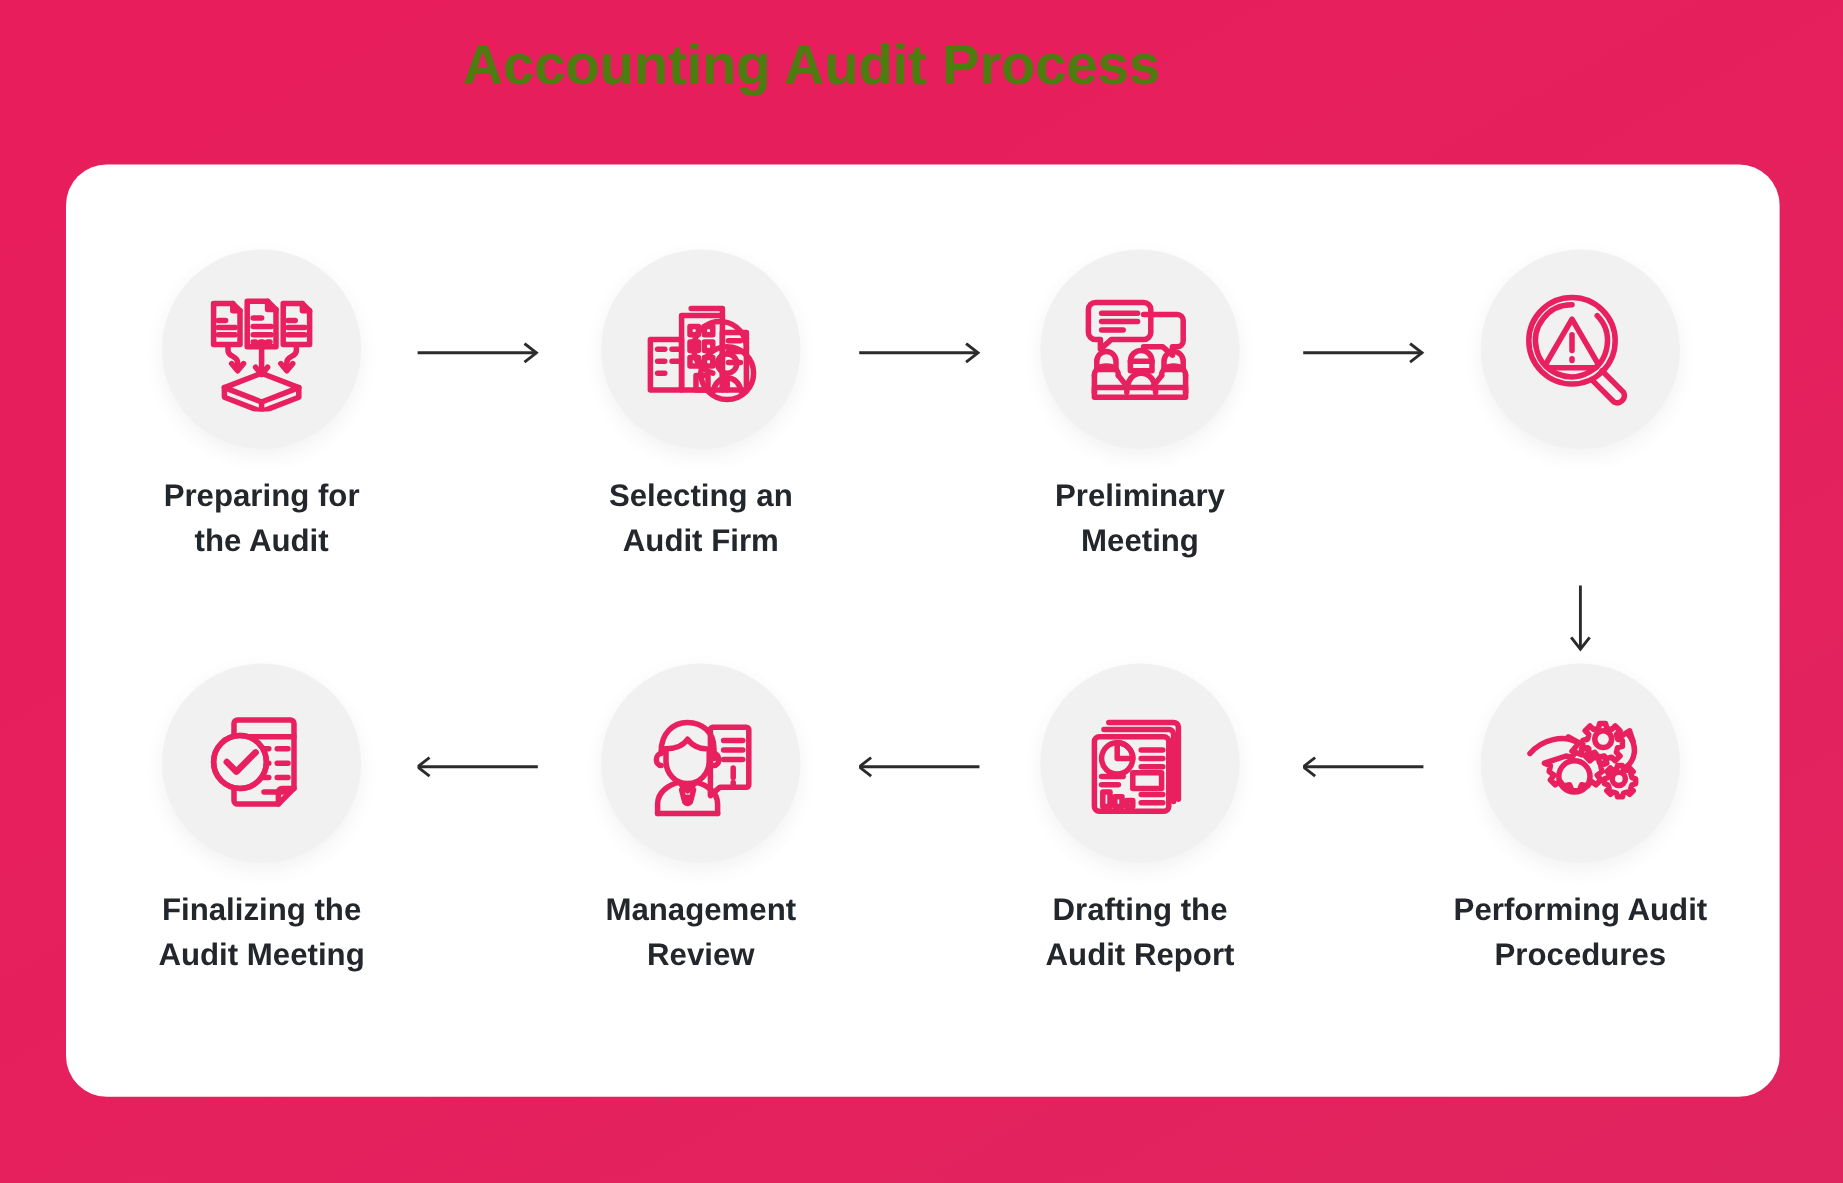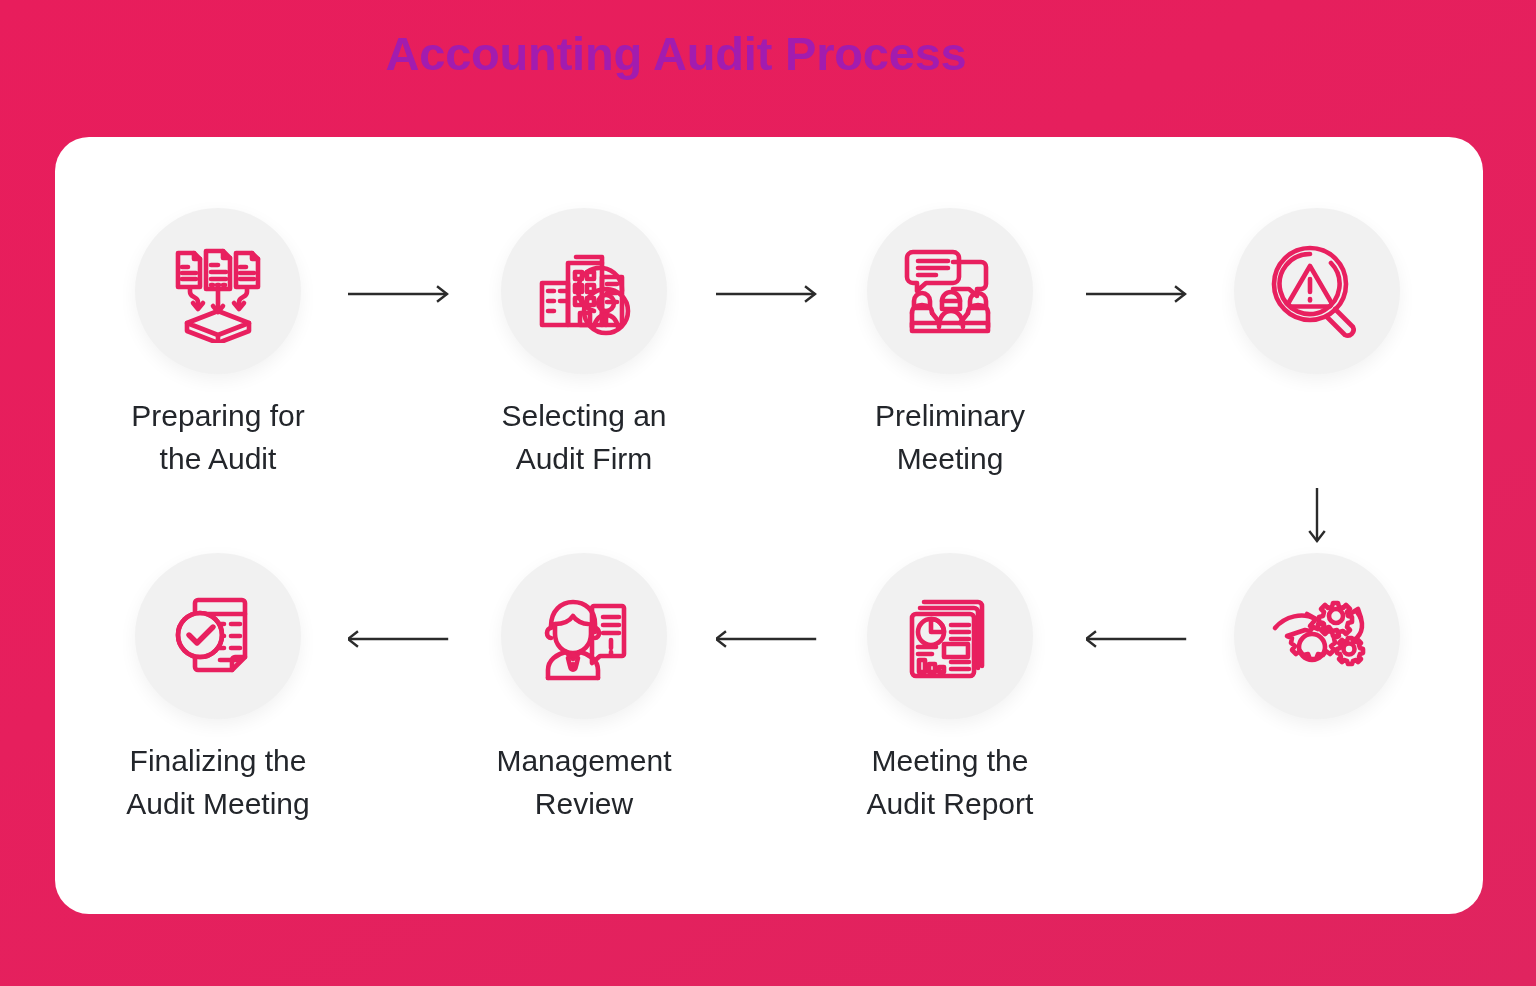--- a/index.html
+++ b/index.html
@@ -16,21 +16,21 @@
     position: relative;
   }
 
   
   .title {
     position: absolute;
     top: 26px;
     left: 0;
     width: 1352px;
     text-align: center;
-    color: #a21caf;
+    color: #4d7c0f;
     font-size: 47px;
     font-weight: bold;
     letter-spacing: -0.2px;
     font-family: "Liberation Sans", sans-serif;
   }
 
   
   .card {
     position: absolute;
     left: 55px;
@@ -57,24 +57,24 @@
     box-shadow: 0 6px 18px rgba(0,0,0,0.055);
     display: flex;
     align-items: center;
     justify-content: center;
   }
 
   .circle svg { display: block; }
 
   .step-label {
     margin-top: 21px;
-    font-size: 30px;
+    font-size: 26px;
     line-height: 1.42;
     color: #23262b;
-    font-weight: 400;
+    font-weight: 700;
     white-space: pre-line;
     font-family: "Liberation Sans", sans-serif;
   }
 
   
   .arrow {
     position: absolute;
   }
   .arrow svg { display: block; }
 </style>
@@ -254,20 +254,22 @@
         <circle cx="84" cy="65" r="5.5"></circle>
 
         <path d="M10 44 c10 -12 28 -16 40 -9"></path>
         <path d="M42 30 l9 5 l-6 7"></path>
 
         <path d="M92 28 c8 10 6 22 -3 28"></path>
         <path d="M85 30 l8 -5 l3 9"></path>
       </svg>
     </span>
   </div>
+  <div class="step-label">Performing Audit
+Procedures</div>
 </div>
 
 <div class="arrow" style="left:1086px; top:627px;">
   <svg width="104" height="24" viewBox="0 0 104 24" fill="none" stroke="#2b2b2b" stroke-width="2.4" stroke-linecap="square">
     <path d="M99 12 H1"></path>
     <path d="M9 5 L0 12 L9 19" fill="none" stroke-linejoin="miter"></path>
   </svg>
 </div>
 
 <div class="step" style="left:830px; top:553px;">
@@ -290,21 +292,21 @@
         <path d="M46 60 h24 v13 h-24 z"></path>
 
         <path d="M21 76 h6 v12 h-6 z"></path>
         <path d="M31 80 h6 v8 h-6 z"></path>
         <path d="M41 83 h5 v5 h-5 z"></path>
 
         <path d="M53 78 h18 M53 85 h18"></path>
       </svg>
     </span>
   </div>
-  <div class="step-label">Meeting the
+  <div class="step-label">Drafting the
 Audit Report</div>
 </div>
 
 <div class="arrow" style="left:716px; top:627px;">
   <svg width="104" height="24" viewBox="0 0 104 24" fill="none" stroke="#2b2b2b" stroke-width="2.4" stroke-linecap="square">
     <path d="M99 12 H1"></path>
     <path d="M9 5 L0 12 L9 19" fill="none" stroke-linejoin="miter"></path>
   </svg>
 </div>
 

